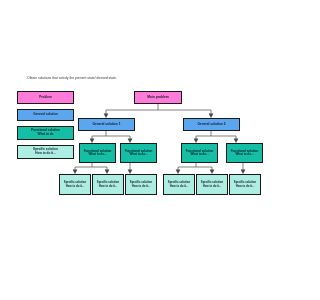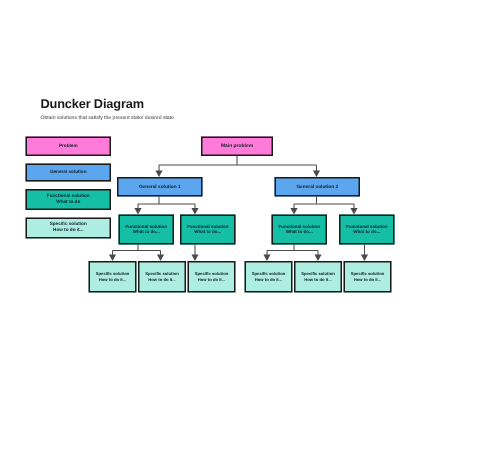--- a/index.html
+++ b/index.html
@@ -43,21 +43,20 @@
 
   svg.wires{position:absolute;left:0;top:0;width:300px;height:300px;pointer-events:none;}
   svg.wires path,svg.wires line{stroke:#4a4a4a;stroke-width:0.7;fill:none;}
   svg.wires polygon{fill:#4a4a4a;}
 </style>
 </head>
 <body>
 
 <div id="root">
 
-  <div class="title">Duncker Diagram</div>
   <div class="subtitle">Obtain solutions that satisfy the present state/ desired state.</div>
 
   <div class="node c-pink lg" style="left:17px;top:91px;width:57px;height:13px;">
     <span>Problem</span>
   </div>
   <div class="node c-blue lg" style="left:17px;top:109px;width:57px;height:12px;">
     <span>General solution</span>
   </div>
   <div class="node c-teal lg" style="left:17px;top:126px;width:57px;height:14px;">
     <span>Functional solution<br>What to do</span>

